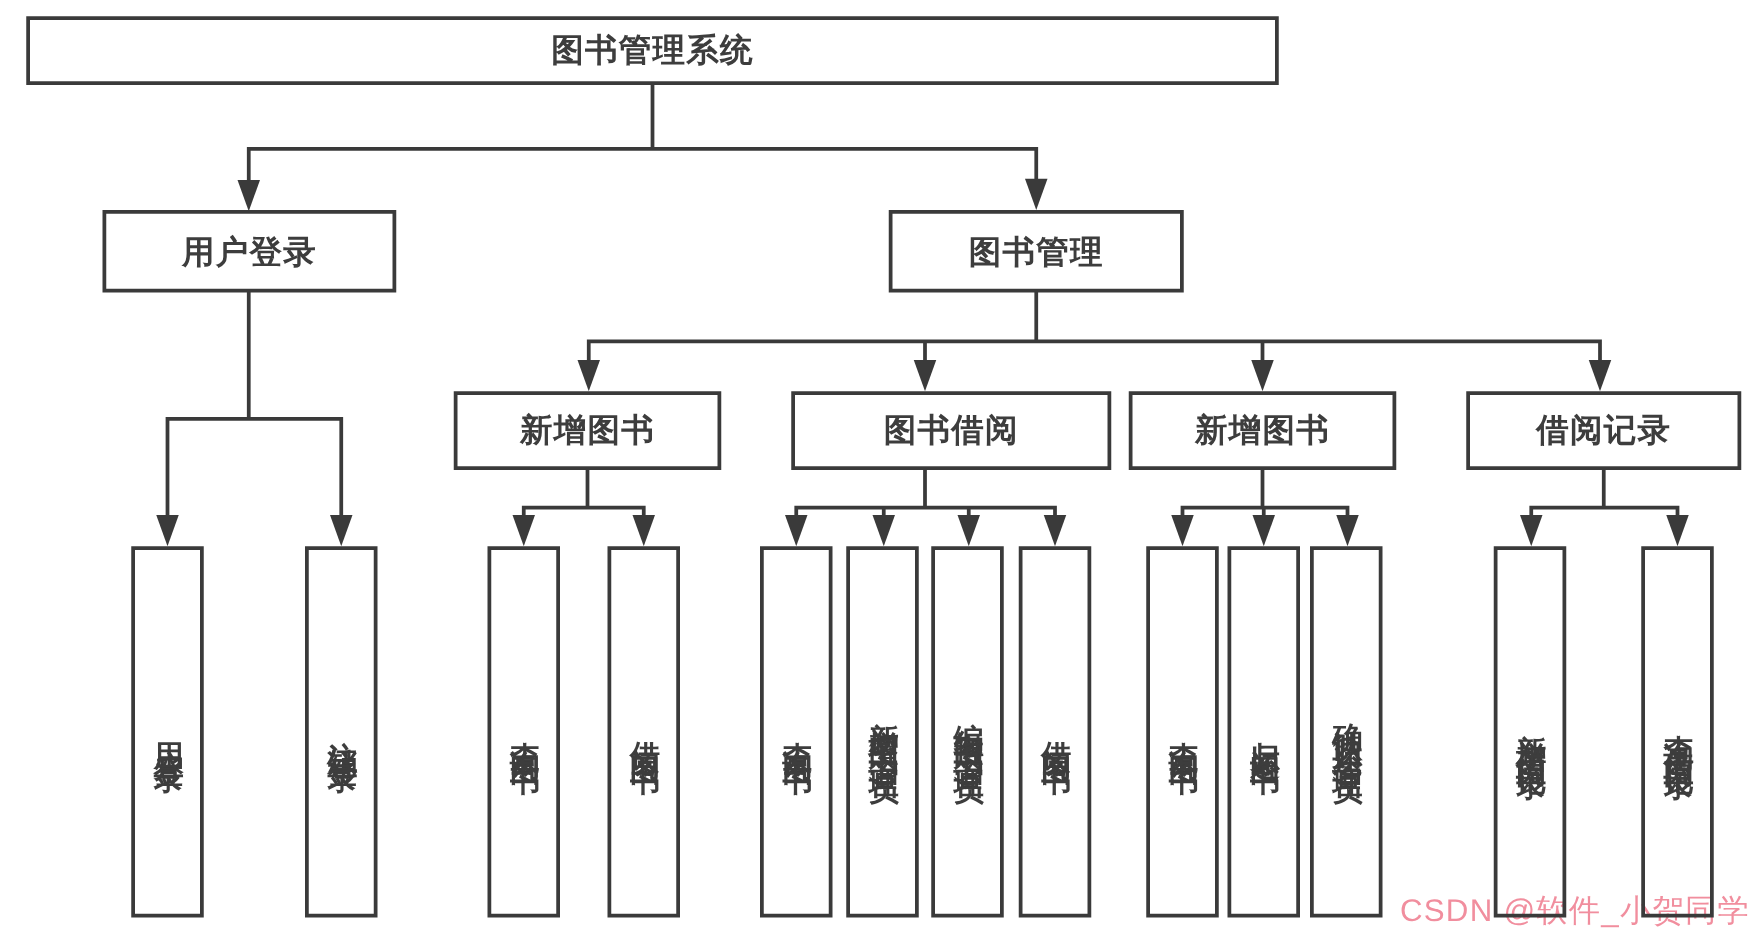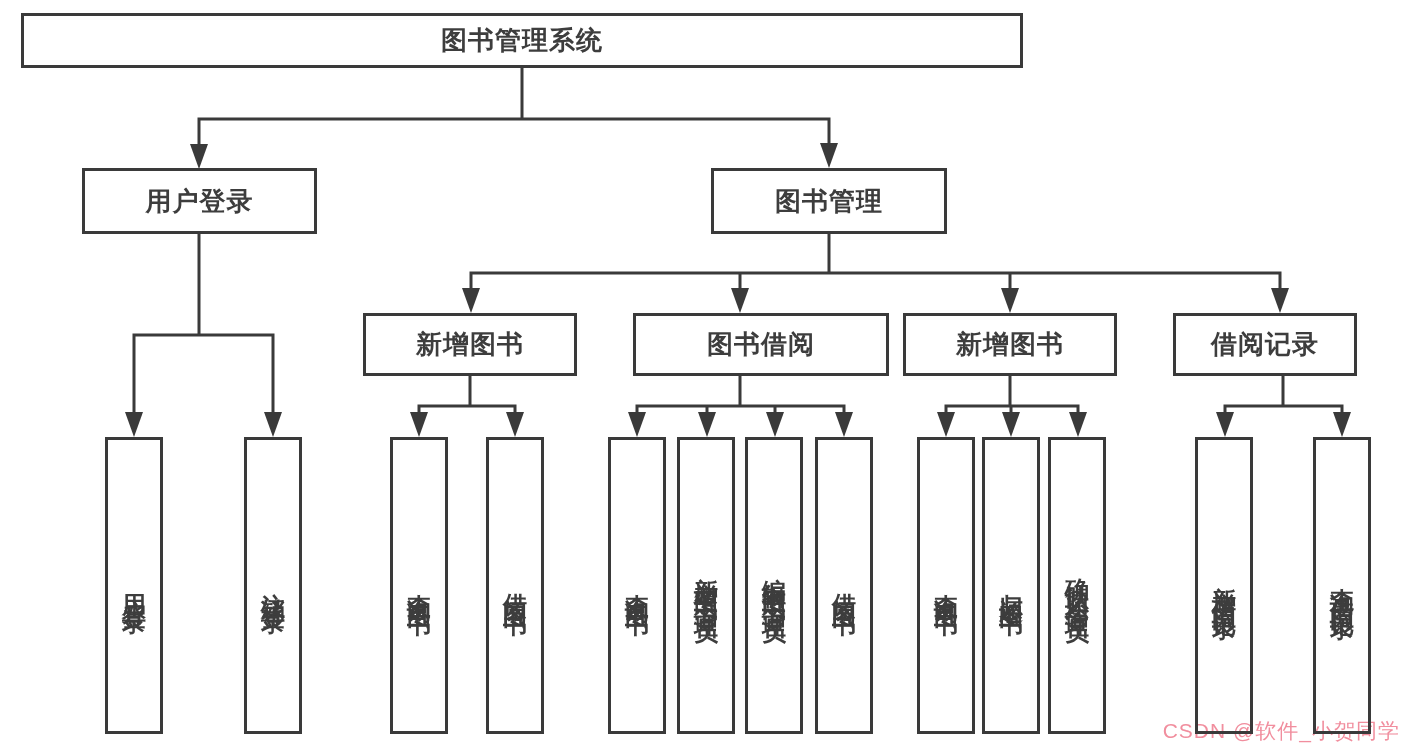--- a/index.html
+++ b/index.html
@@ -50,21 +50,21 @@
     writing-mode: vertical-rl;
     letter-spacing: 6px;
     line-height: 1;
     white-space: nowrap;
   }
   .watermark {
     position: absolute;
     right: 5px;
     bottom: 2px;
     z-index: 0;
-    font-size: 21px;
+    font-size: 25px;
     letter-spacing: 1px;
     color: var(--watermark, #f18e9e);
     white-space: nowrap;
   }
 </style>
 </head>
 <body>
 
 <div class="stage">
 
@@ -110,21 +110,21 @@
   <div class="watermark">CSDN @软件_小贺同学</div>
 
   <div class="node h-node" style="left:21px; top:13px; width:1002px; height:55px;">图书管理系统</div>
 
   <div class="node h-node" style="left:82px; top:168px; width:235px; height:66px;">用户登录</div>
   <div class="node h-node" style="left:711px; top:168px; width:236px; height:66px;text-align:center;">图书管理</div>
 
   <div class="node h-node" style="left:363px; top:313px; width:214px; height:63px;">新增图书</div>
   <div class="node h-node" style="left:633px; top:313px; width:256px; height:63px;">图书借阅</div>
   <div class="node h-node" style="left:903px; top:313px; width:214px; height:63px;">新增图书</div>
-  <div class="node h-node" style="left:1173px; top:313px; width:184px; height:63px;">借阅记录</div>
+  <div class="node h-node" style="left:1173px; top:313px; width:220px; height:63px;">借阅记录</div>
 
   <div class="node v-node" style="left:105px;">
     <span class="v-label">用户登录</span>
   </div>
   <div class="node v-node" style="left:244px;">
     <span class="v-label">注销登录</span>
   </div>
 
   <div class="node v-node" style="left:390px;">
     <span class="v-label">查询图书</span>

